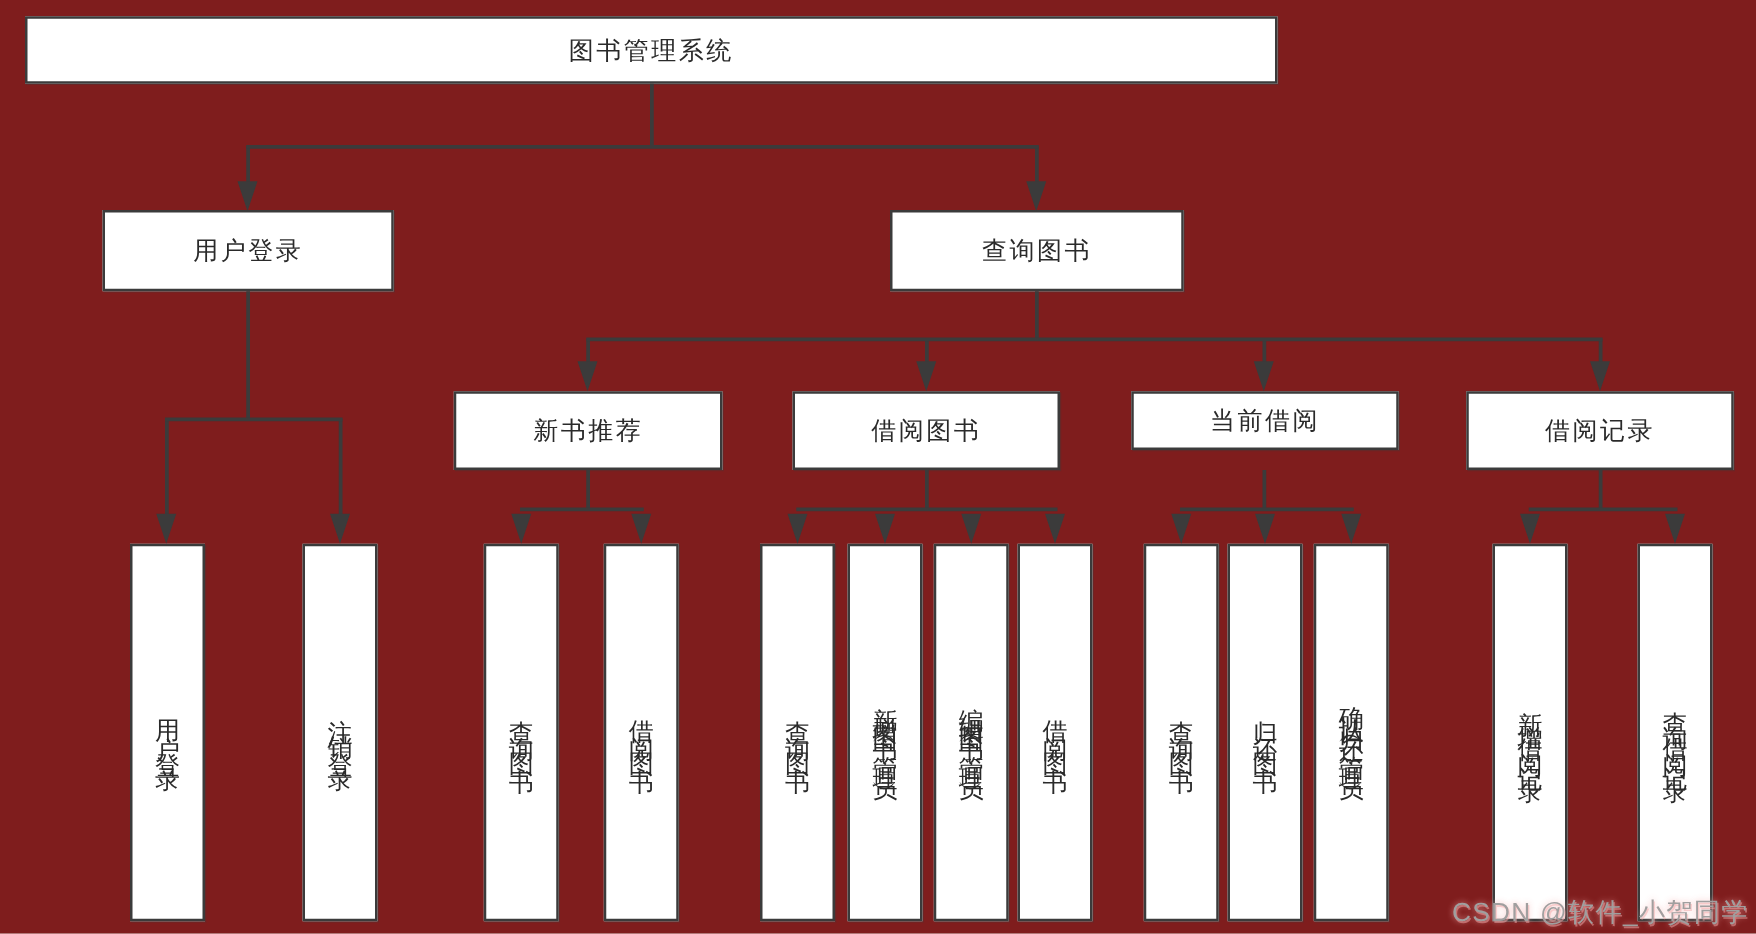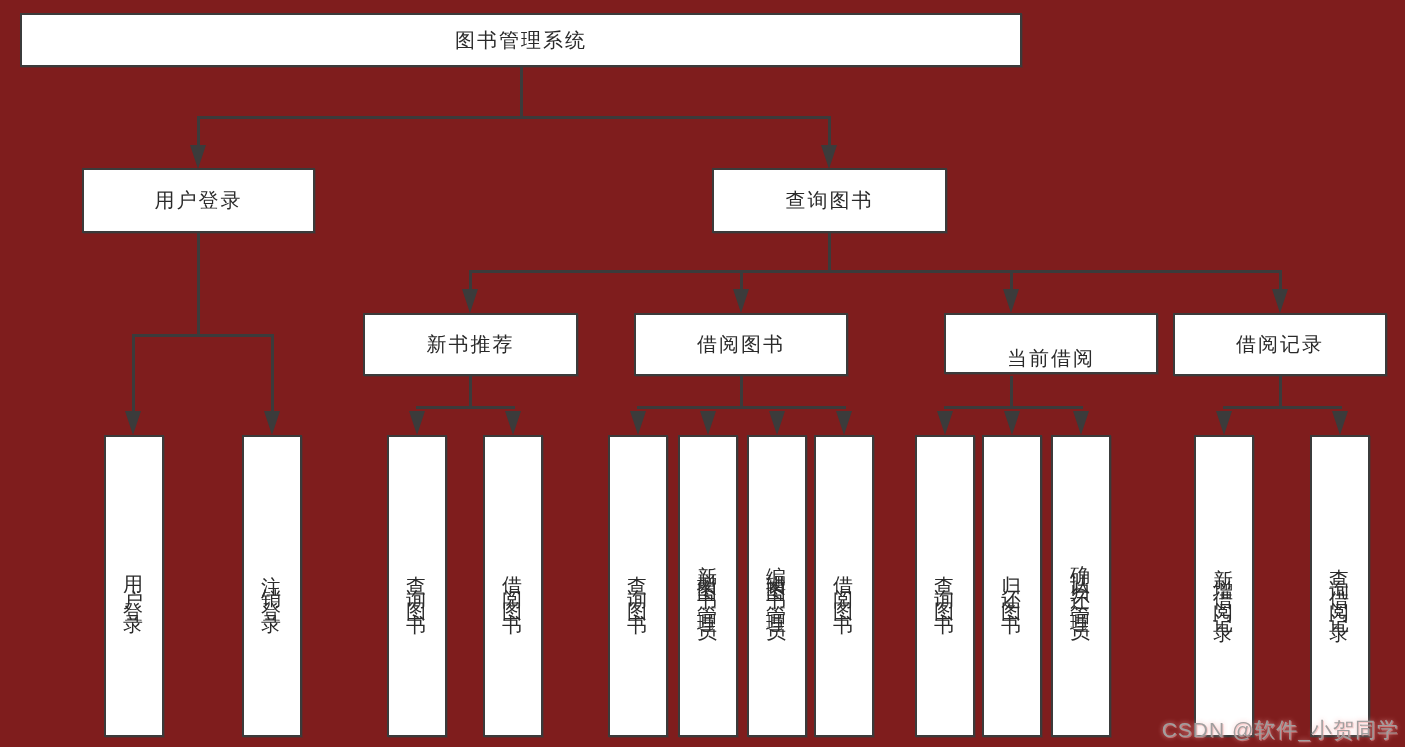--- a/index.html
+++ b/index.html
@@ -69,21 +69,21 @@
   <div class="box h" style="left:712px; top:168px; width:235px; height:65px;">
     <span>查询图书</span>
   </div>
 
   <div class="box h" style="left:363px; top:313px; width:215px; height:63px;">
     <span>新书推荐</span>
   </div>
   <div class="box h" style="left:634px; top:313px; width:214px; height:63px;">
     <span>借阅图书</span>
   </div>
-  <div class="box h" style="left:944px; top:313px; width:214px; height:61px;align-items:flex-end;">
+  <div class="box h" style="left:905px; top:313px; width:214px; height:47px;">
     <span>当前借阅</span>
   </div>
   <div class="box h" style="left:1173px; top:313px; width:214px; height:63px;">
     <span>借阅记录</span>
   </div>
 
   <div class="box v ls4" style="left:104px; top:435px; width:60px; height:302px;">
     <span>用户登录</span>
   </div>
   <div class="box v ls4" style="left:242px; top:435px; width:60px; height:302px;">

